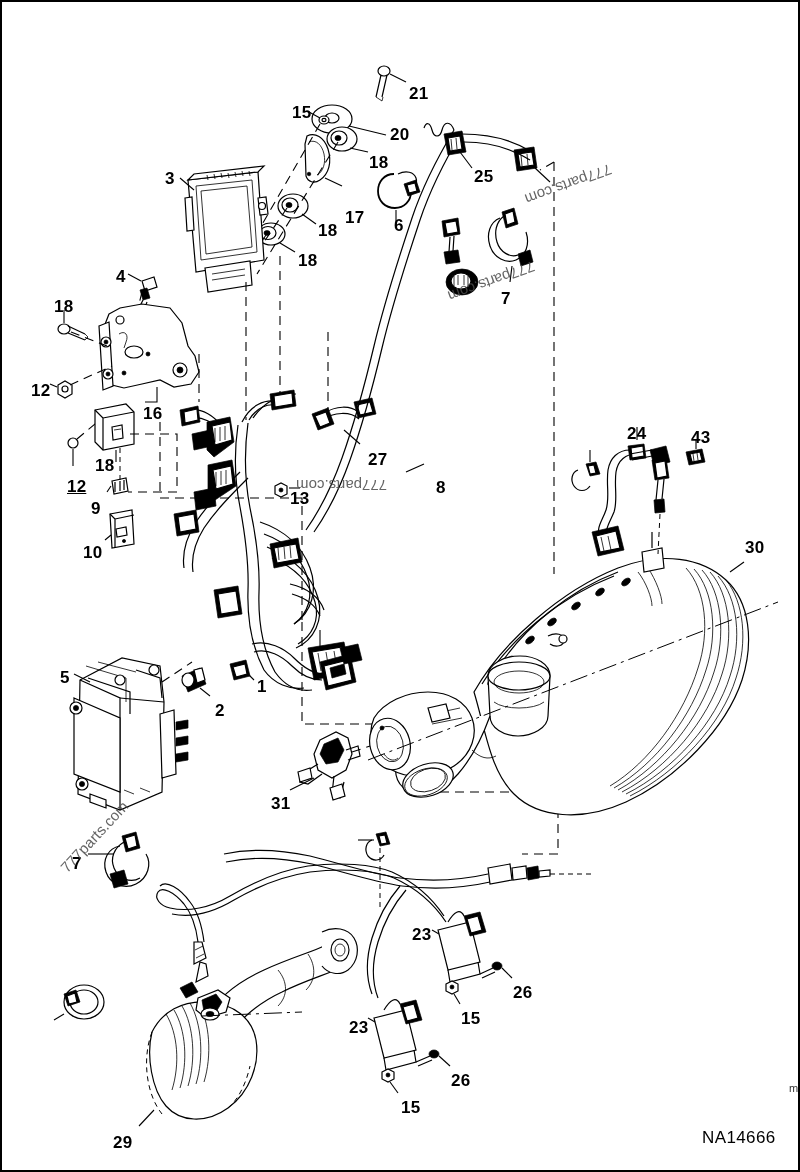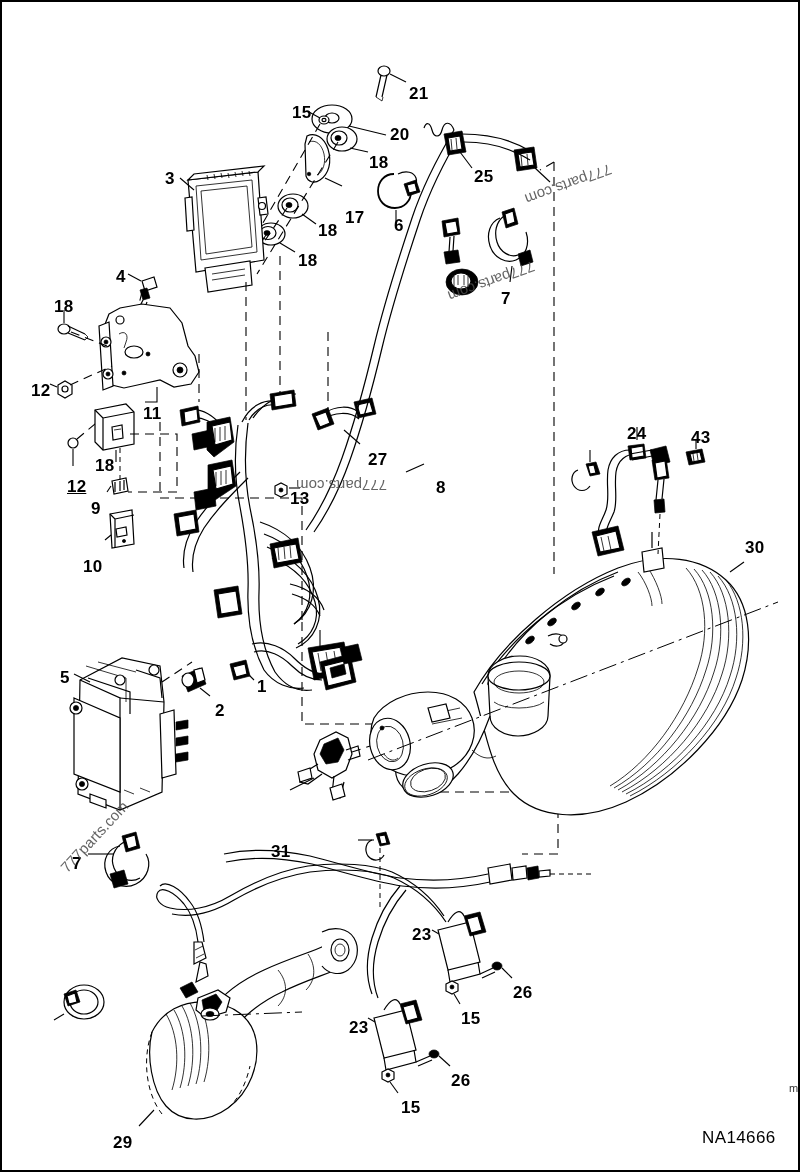--- a/index.html
+++ b/index.html
@@ -643,47 +643,47 @@
   <div class="callout" style="left:255px;top:676px;">1</div>
   <div class="callout" style="left:213px;top:700px;">2</div>
   <div class="callout" style="left:163px;top:168px;">3</div>
   <div class="callout" style="left:114px;top:266px;">4</div>
   <div class="callout" style="left:58px;top:667px;">5</div>
   <div class="callout" style="left:392px;top:215px;">6</div>
   <div class="callout" style="left:499px;top:288px;">7</div>
   <div class="callout" style="left:70px;top:853px;">7</div>
   <div class="callout" style="left:434px;top:477px;">8</div>
   <div class="callout" style="left:89px;top:498px;">9</div>
-  <div class="callout" style="left:81px;top:556px;">10</div>
+  <div class="callout" style="left:81px;top:542px;">10</div>
   <div class="callout" style="left:93px;top:455px;">18</div>
   <div class="callout" style="left:65px;top:476px;text-decoration:underline;">12</div>
   <div class="callout" style="left:288px;top:488px;">13</div>
   <div class="callout" style="left:29px;top:380px;">12</div>
   <div class="callout" style="left:290px;top:102px;">15</div>
   <div class="callout" style="left:459px;top:1008px;">15</div>
   <div class="callout" style="left:399px;top:1097px;">15</div>
-  <div class="callout" style="left:141px;top:403px;">11</div>
+  <div class="callout" style="left:141px;top:403px;">16</div>
   <div class="callout" style="left:343px;top:180px;margin-top:27px;">17</div>
   <div class="callout" style="left:367px;top:152px;">18</div>
   <div class="callout" style="left:296px;top:250px;">18</div>
   <div class="callout" style="left:316px;top:220px;">18</div>
   <div class="callout" style="left:388px;top:124px;">20</div>
   <div class="callout" style="left:407px;top:83px;">21</div>
   <div class="callout" style="left:52px;top:296px;">18</div>
   <div class="callout" style="left:410px;top:924px;">23</div>
   <div class="callout" style="left:347px;top:1017px;">23</div>
   <div class="callout" style="left:625px;top:423px;">24</div>
   <div class="callout" style="left:472px;top:166px;">25</div>
   <div class="callout" style="left:511px;top:982px;">26</div>
   <div class="callout" style="left:449px;top:1070px;">26</div>
   <div class="callout" style="left:366px;top:449px;">27</div>
   <div class="callout" style="left:689px;top:427px;">43</div>
   <div class="callout" style="left:111px;top:1132px;">29</div>
   <div class="callout" style="left:743px;top:537px;">30</div>
-  <div class="callout" style="left:269px;top:793px;margin-top:48px;">31</div>
+  <div class="callout" style="left:269px;top:793px;">31</div>
 
   <div class="watermark wm-inv" style="left:612px;top:175px;">777parts.com</div>
   <div class="watermark wm-inv" style="left:535px;top:272px;">777parts.com</div>
   <div class="watermark wm-inv2" style="left:385px;top:492px;">777parts.com</div>
   <div class="watermark wm-diag" style="left:55px;top:862px;">777parts.com</div>
 
   <div class="drawing-no" style="left:700px;top:1126px;">NA14666</div>
 
   <div class="edge-mark" style="left:787px;top:1080px;">m</div>
 

